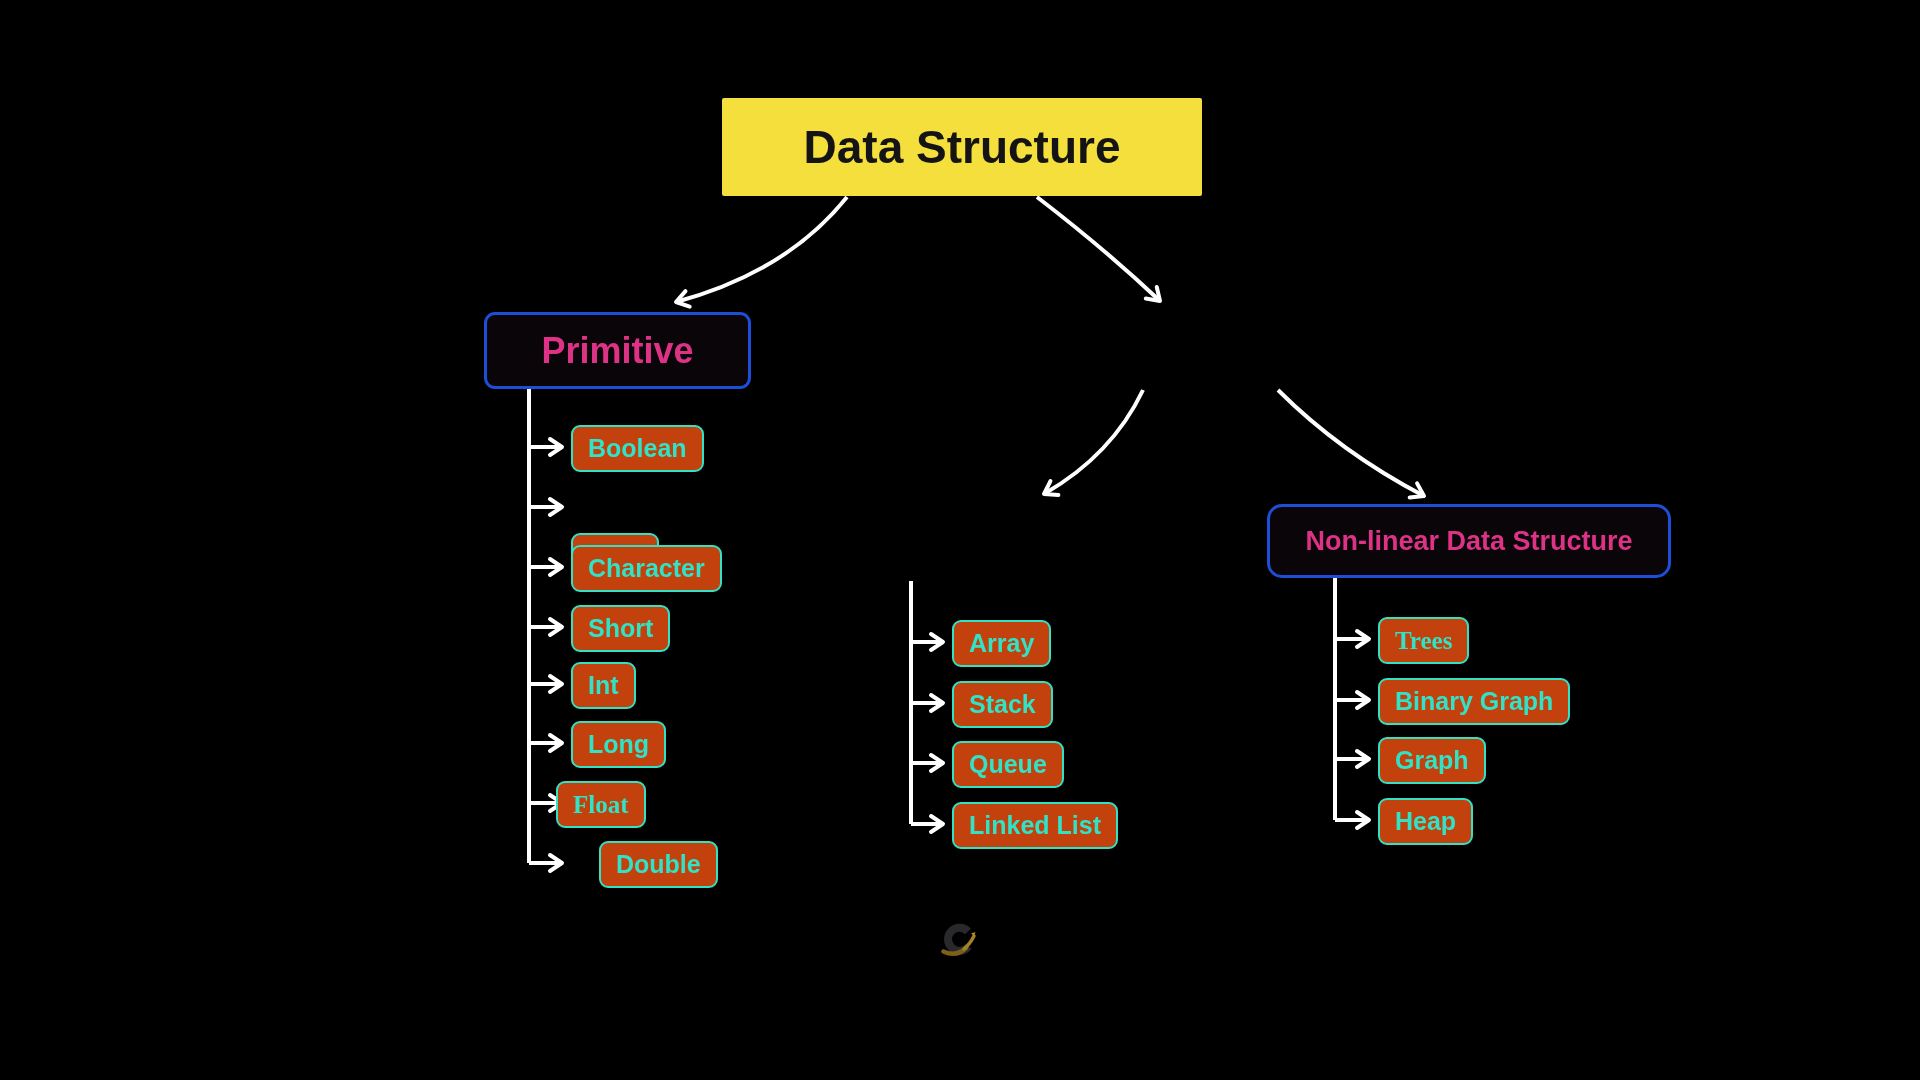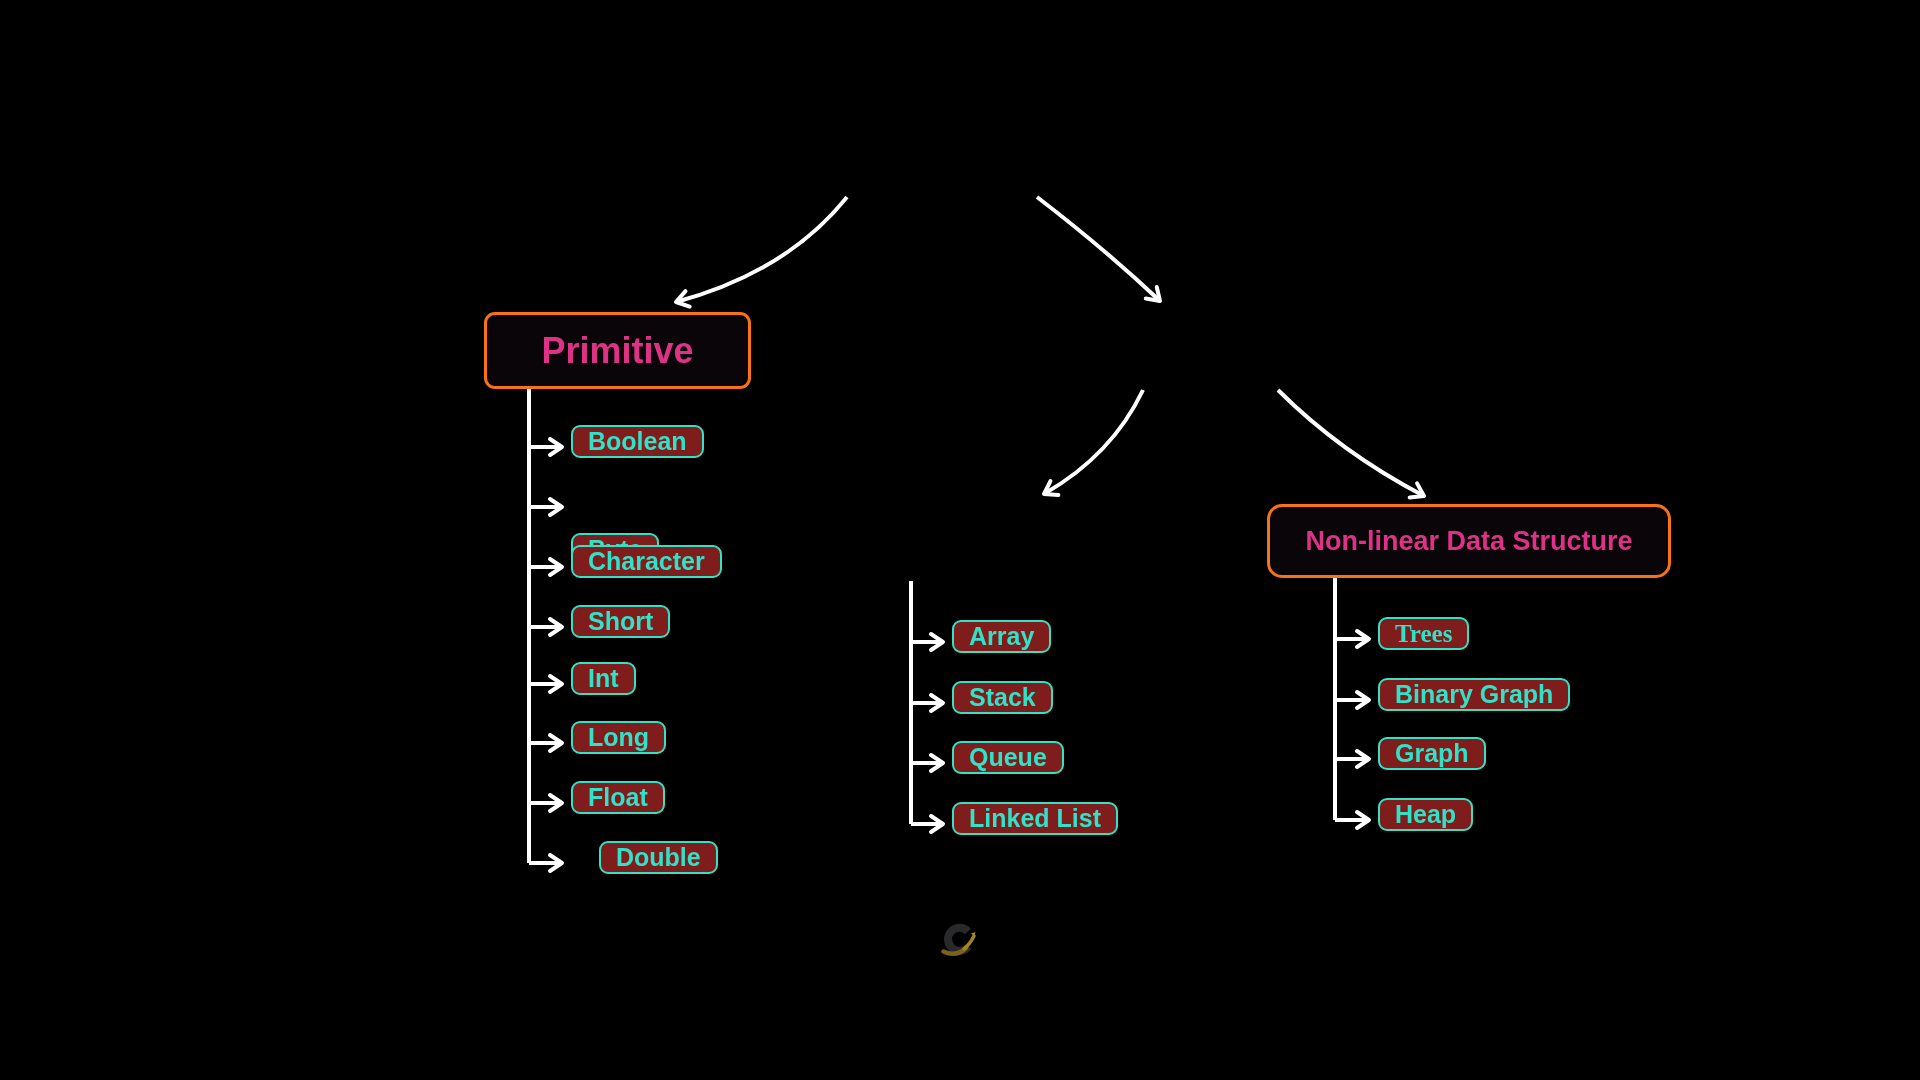--- a/index.html
+++ b/index.html
@@ -32,34 +32,34 @@
   }
   .root-node {
     background: #f4df3d;
     color: #141414;
     font-size: 46px;
     font-weight: 800;
     border-radius: 2px;
   }
   .branch-node {
     background: #0a0508;
-    border: 3px solid #f97316;
+    border: 3px solid #1d4ed8;
     color: #de3287;
     border-radius: 11px;
   }
   .branch-lg { font-size: 36px; }
   .branch-md { font-size: 27px; border-radius: 15px; }
   .leaf-node {
-    background: #7f1d1d;
+    background: #c2410c;
     border: 2.5px solid #31e2c6;
     color: #31e2c6;
     border-radius: 9px;
     font-size: 25px;
     line-height: 1;
-    padding: 2px 15px;
+    padding: 9px 15px;
     text-align: center;
   }
   .watermark {
     position: absolute;
     left: 941px;
     top: 923px;
     width: 40px;
     height: 40px;
     opacity: 0.9;
   }
@@ -100,32 +100,33 @@
       <path d="M911,824 L943,824" marker-end="url(#arrow)"></path>
 
       <path d="M1335,578 L1335,820"></path>
       <path d="M1335,639 L1369,639" marker-end="url(#arrow)"></path>
       <path d="M1335,700 L1369,700" marker-end="url(#arrow)"></path>
       <path d="M1335,759 L1369,759" marker-end="url(#arrow)"></path>
       <path d="M1335,820 L1369,820" marker-end="url(#arrow)"></path>
     </g>
   </svg>
 
+  <div class="node root-node" style="left:722px; top:98px; width:480px; height:98px;">Data Structure</div>
 
   <div class="node branch-node branch-lg" style="left:484px; top:312px; width:267px; height:77px;">Primitive</div>
 
   <div class="node branch-node branch-md" style="left:1267px; top:504px; width:404px; height:74px;">Non-linear Data Structure</div>
 
   <div class="node leaf-node" style="left:571px; top:425px;">Boolean</div>
   <div class="node leaf-node" style="left:571px; top:485px;margin-top:48px;">Byte</div>
   <div class="node leaf-node" style="left:571px; top:545px;">Character</div>
   <div class="node leaf-node" style="left:571px; top:605px;">Short</div>
   <div class="node leaf-node" style="left:571px; top:662px;">Int</div>
   <div class="node leaf-node" style="left:571px; top:721px;">Long</div>
-  <div class="node leaf-node" style="left:571px; top:781px;">Float</div>
+  <div class="node leaf-node" style="left:556px; top:781px;font-family:Liberation Serif, serif;">Float</div>
   <div class="node leaf-node" style="left:571px; top:841px;margin-left:28px;">Double</div>
 
   <div class="node leaf-node" style="left:952px; top:620px;">Array</div>
   <div class="node leaf-node" style="left:952px; top:681px;">Stack</div>
   <div class="node leaf-node" style="left:952px; top:741px;">Queue</div>
   <div class="node leaf-node" style="left:952px; top:802px;">Linked List</div>
 
   <div class="node leaf-node" style="left:1378px; top:617px;font-family:Liberation Serif, serif;">Trees</div>
   <div class="node leaf-node" style="left:1378px; top:678px;">Binary Graph</div>
   <div class="node leaf-node" style="left:1378px; top:737px;">Graph</div>

